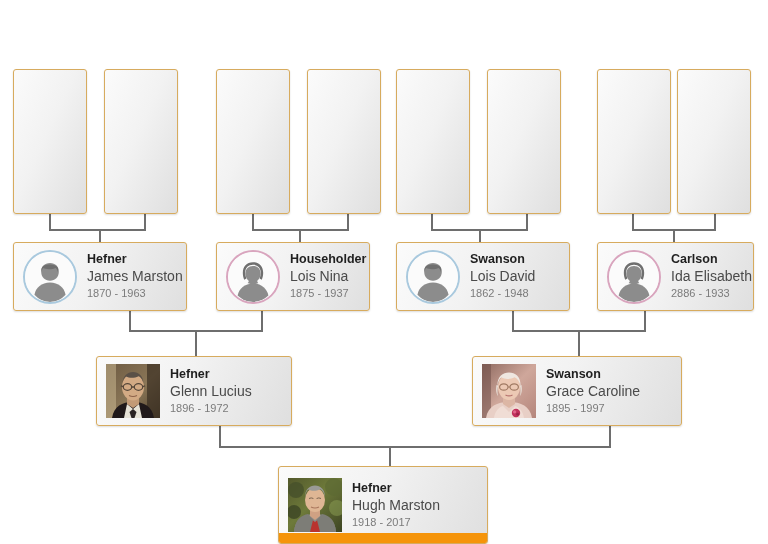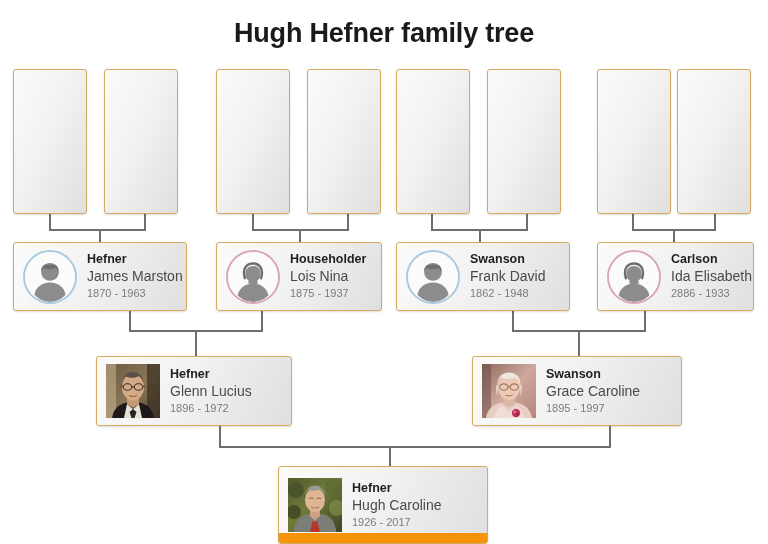--- a/index.html
+++ b/index.html
@@ -172,21 +172,20 @@
     width: 100%;
     height: 10px;
     background: #f5940a;
   }
 </style>
 </head>
 <body>
 
 <div id="tree">
 
-  <div class="title">Hugh Hefner family tree</div>
 
   <svg class="svg-lines" viewBox="0 0 768 544" width="768" height="544">
     <g stroke="#6e6e6e" stroke-width="1.1" fill="none" shape-rendering="crispEdges">
 
       <path d="M50 214 L50 230 L145 230 L145 214"></path>
       <path d="M100 230 L100 242"></path>
 
       <path d="M253 214 L253 230 L348 230 L348 214"></path>
       <path d="M300 230 L300 242"></path>
 
@@ -282,21 +281,21 @@
         </svg>
       </div>
     </div>
     <div class="txt">
       <span class="surname">Hefner</span>
       <span class="given">James Marston</span>
       <span class="dates">1870 - 1963</span>
     </div>
   </div>
 
-  <div class="card card-wide" style="left:216px; top:242px; width:166px;">
+  <div class="card card-wide" style="left:216px; top:242px; width:154px;">
     <div class="media">
       <div class="avatar female">
         <svg viewBox="0 0 54 54" aria-hidden="true">
           <circle cx="27" cy="27" r="27" fill="#fbfbfb"></circle>
           <path d="M27 11 c-7 0-11 4.5-11 11.5 c0 3 0.6 5.5 1.6 7.4 l2.2-1.4 c-0.8-1.8-1.2-4-1.2-6 c0-5.4 3.4-8.6 8.4-8.6 s8.4 3.2 8.4 8.6 c0 2-0.4 4.2-1.2 6 l2.2 1.4 c1-1.9 1.6-4.4 1.6-7.4 C38 15.5 34 11 27 11 z" fill="#6f6f6f"></path>
           <path d="M27 15 c-5 0-8.2 3.2-8.2 8.4 c0 5 3.6 9.1 8.2 9.1 s8.2-4.1 8.2-9.1 C35.2 18.2 32 15 27 15 z" fill="#8c8c8c"></path>
           <path d="M22.5 30.5 c0 2.5-1.5 3-1.5 3 l6 2 l6-2 s-1.5-0.5-1.5-3 z" fill="#8c8c8c"></path>
           <path d="M27 34 c-8.8 0-15.3 5.6-16.6 13 C14.7 51.1 20.5 54 27 54 s12.3-2.9 16.6-7 C42.3 39.6 35.8 34 27 34 z" fill="#8c8c8c"></path>
         </svg>
       </div>
@@ -314,21 +313,21 @@
         <svg viewBox="0 0 54 54" aria-hidden="true">
           <circle cx="27" cy="27" r="27" fill="#fbfbfb"></circle>
           <path d="M27 12 c-6 0-9.5 4-9.5 9.5 0 5.2 4 9.5 9.5 9.5 s9.5-4.3 9.5-9.5 C36.5 16 33 12 27 12 z" fill="#8c8c8c"></path>
           <path d="M18.5 16.5 c1.5-4 14.5-4.5 17 0.5 c0.6 1.4 0.4 3.6 0.1 4.6 c-0.6-2.1-1.3-3.7-2.5-4.4 c-3 1.7-10.5 1.9-13.5 0.2 c-1.1 0.9-1.4 2.6-1.6 4.3 c-0.4-1.4-0.6-3.9 0.5-5.2 z" fill="#6f6f6f"></path>
           <path d="M27 33 c-9 0-15.5 5.6-16.8 13.2 C14.5 51 20.4 54 27 54 s12.5-3 16.8-7.8 C42.5 38.6 36 33 27 33 z" fill="#8c8c8c"></path>
         </svg>
       </div>
     </div>
     <div class="txt">
       <span class="surname">Swanson</span>
-      <span class="given">Frank David</span>
+      <span class="given">Lois David</span>
       <span class="dates">1862 - 1948</span>
     </div>
   </div>
 
   <div class="card card-wide" style="left:597px; top:242px; width:157px;">
     <div class="media">
       <div class="avatar female">
         <svg viewBox="0 0 54 54" aria-hidden="true">
           <circle cx="27" cy="27" r="27" fill="#fbfbfb"></circle>
           <path d="M27 11 c-7 0-11 4.5-11 11.5 c0 3 0.6 5.5 1.6 7.4 l2.2-1.4 c-0.8-1.8-1.2-4-1.2-6 c0-5.4 3.4-8.6 8.4-8.6 s8.4 3.2 8.4 8.6 c0 2-0.4 4.2-1.2 6 l2.2 1.4 c1-1.9 1.6-4.4 1.6-7.4 C38 15.5 34 11 27 11 z" fill="#6f6f6f"></path>
@@ -465,19 +464,19 @@
           <path d="M17 19 c0-7.5 4.5-11.5 10-11.5 s10 4 10 11.5 c-1.2-5-3-7-5-7.8 c-3.8 2-8.5 2-11.5 0.3 c-1.9 1.2-2.9 3.5-3.5 7.5 z" fill="#9a9a96"></path>
 
           <path d="M21 20.5 q2.2-1.2 4.4 0" stroke="#7b6450" stroke-width="1" fill="none"></path>
           <path d="M28.6 20.5 q2.2-1.2 4.4 0" stroke="#7b6450" stroke-width="1" fill="none"></path>
           <path d="M23 29 q4 2 8 0" stroke="#a9765c" stroke-width="1.1" fill="none"></path>
         </svg>
       </div>
     </div>
     <div class="txt">
       <span class="surname">Hefner</span>
-      <span class="given">Hugh Caroline</span>
-      <span class="dates">1926 - 2017</span>
+      <span class="given">Hugh Marston</span>
+      <span class="dates">1918 - 2017</span>
     </div>
     <div class="focus-bar"></div>
   </div>
 
 </div>
 
 </body></html>

